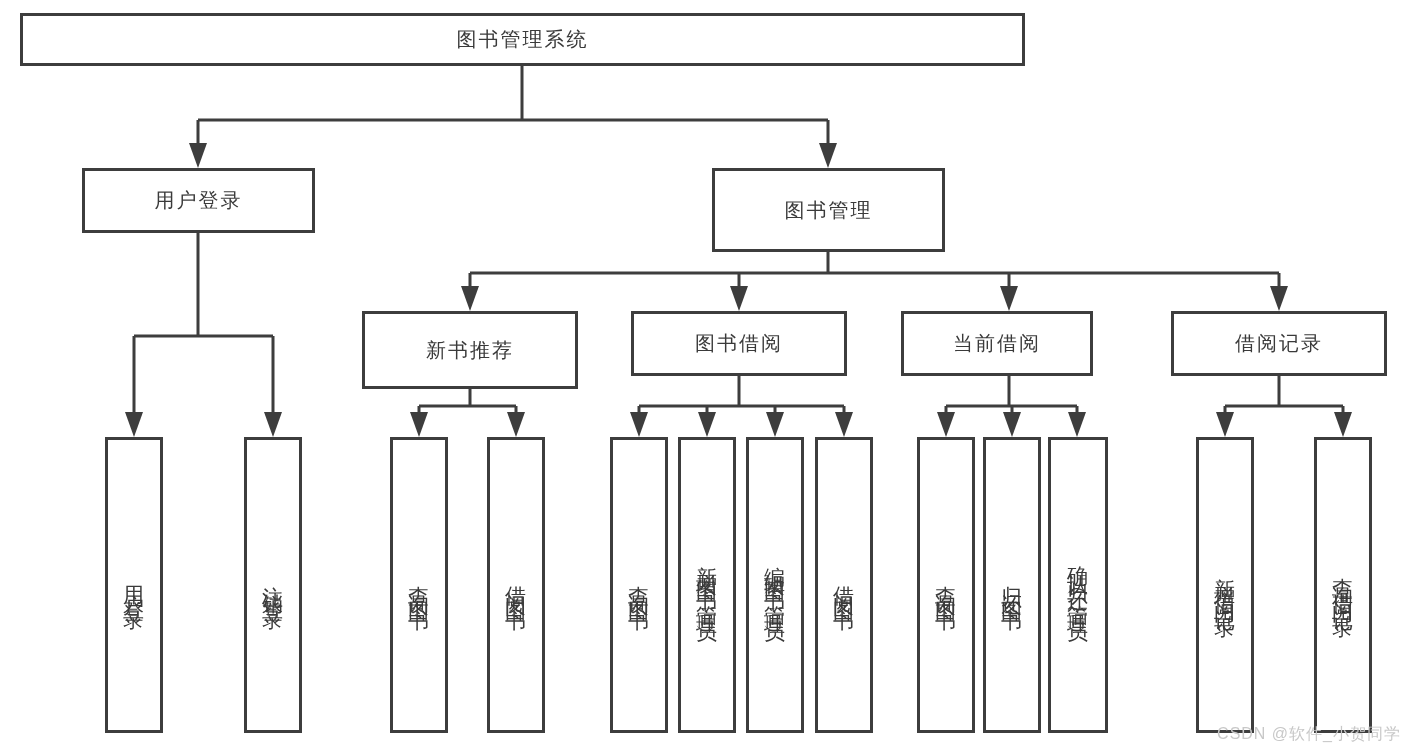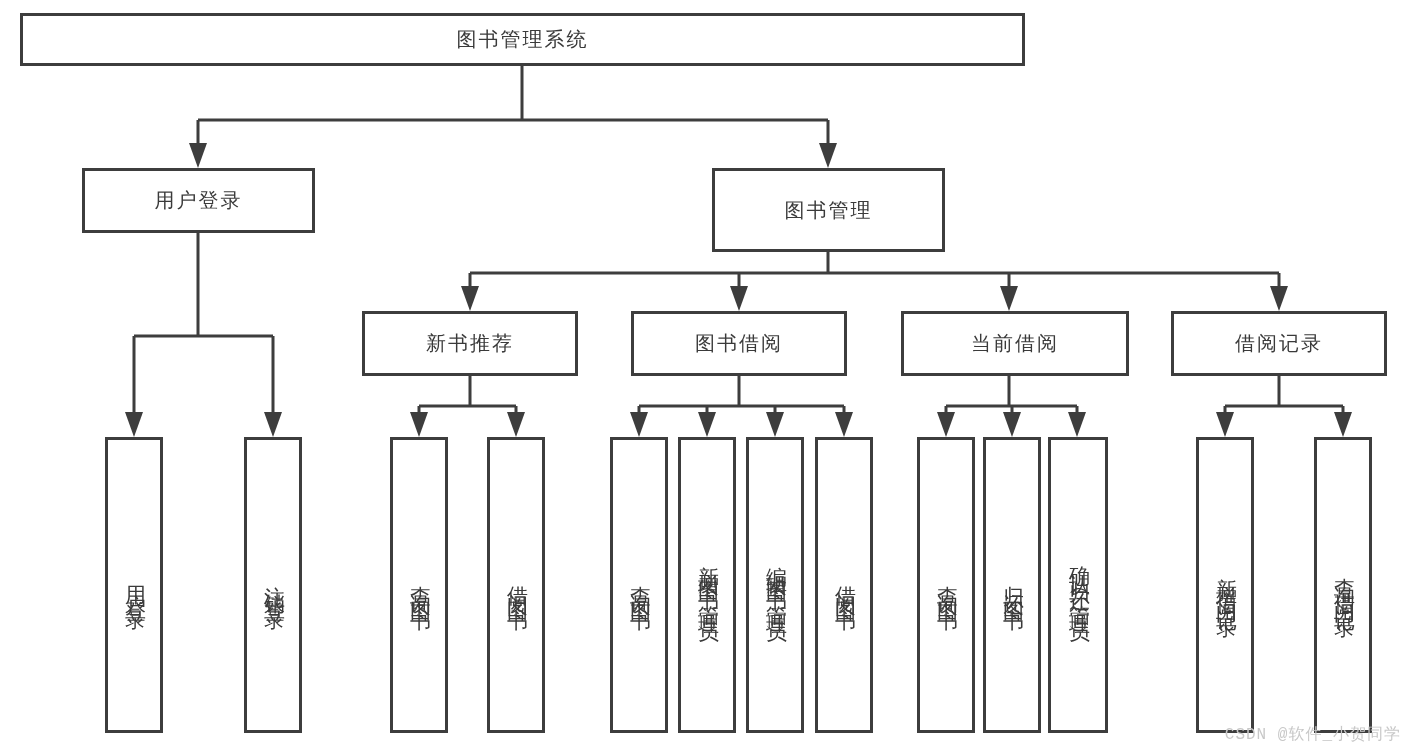--- a/index.html
+++ b/index.html
@@ -1,18 +1,18 @@
 <!DOCTYPE html>
 <html><head>
 <meta charset="utf-8">
 <style>
   html,body{margin:0;padding:0;background:#ffffff;}
   .canvas{
     position:relative;width:1405px;height:747px;background:#ffffff;
-    font-family:Liberation Mono, monospace;
+    font-family:Liberation Sans, sans-serif;
     color:#3a3a3a;overflow:hidden;
   }
   .node{
     position:absolute;box-sizing:border-box;
     border:3px solid #3d3d3d;background:#ffffff;
     display:flex;align-items:center;justify-content:center;
     z-index:2;
   }
   .node .lbl{
     font-size:20px;color:#3a3a3a;letter-spacing:2px;white-space:nowrap;
@@ -81,27 +81,27 @@
     <span class="lbl">图书管理系统</span>
   </div>
 
   <div class="node" style="left:82px;top:168px;width:233px;height:65px;">
     <span class="lbl">用户登录</span>
   </div>
   <div class="node" style="left:712px;top:168px;width:233px;height:84px;">
     <span class="lbl">图书管理</span>
   </div>
 
-  <div class="node" style="left:362px;top:311px;width:216px;height:65px;">
+  <div class="node" style="left:362px;top:311px;width:216px;height:78px;">
     <span class="lbl">新书推荐</span>
   </div>
   <div class="node" style="left:631px;top:311px;width:216px;height:65px;">
     <span class="lbl">图书借阅</span>
   </div>
-  <div class="node" style="left:901px;top:311px;width:228px;height:65px;">
+  <div class="node" style="left:901px;top:311px;width:192px;height:65px;">
     <span class="lbl">当前借阅</span>
   </div>
   <div class="node" style="left:1171px;top:311px;width:216px;height:65px;">
     <span class="lbl">借阅记录</span>
   </div>
 
   <div class="leaf" style="left:105px;">
     <span class="vlbl">用户登录</span>
   </div>
   <div class="leaf" style="left:244px;">

